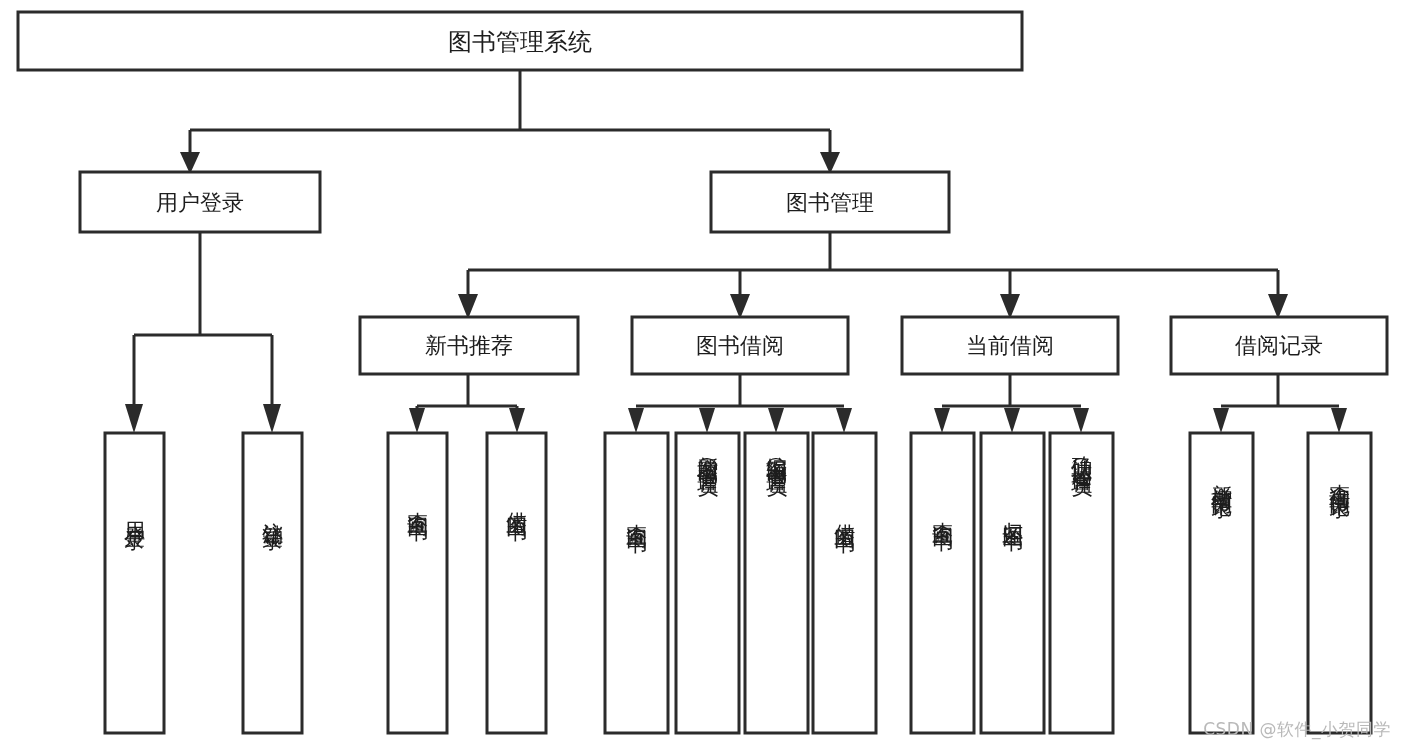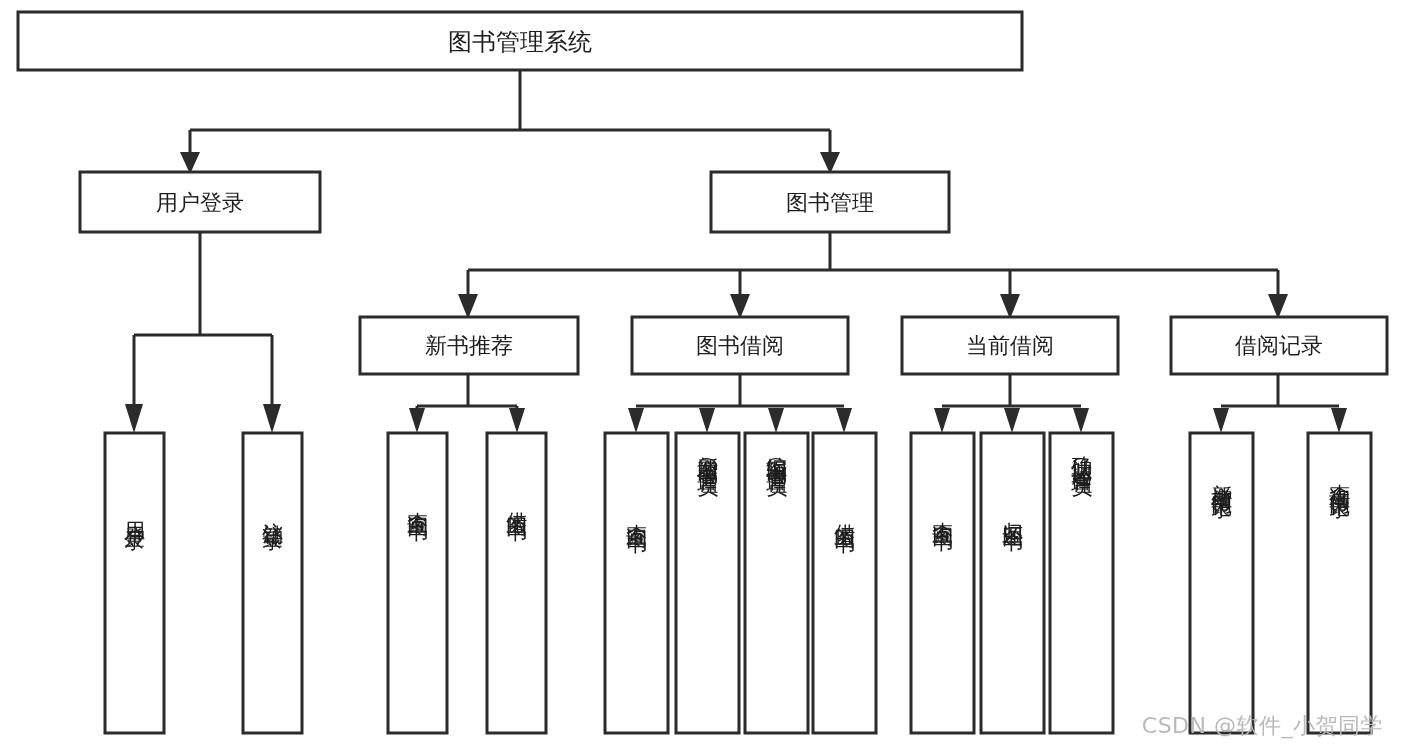--- a/index.html
+++ b/index.html
@@ -69,24 +69,24 @@
     font-family: "DejaVu Sans", "Liberation Sans", sans-serif;
     font-size: 21px;
     line-height: 1.16;
     letter-spacing: 3px;
     color: #1d1d1d;
     white-space: nowrap;
     text-align: start;
   }
   #watermark {
     position: absolute;
-    right: 22px;
+    right: 14px;
     bottom: 6px;
     font-family: "DejaVu Sans", "Liberation Sans", sans-serif;
-    font-size: 22px;
+    font-size: 17px;
     color: #b9b9b9;
     letter-spacing: 0.5px;
     white-space: nowrap;
   }
 </style>
 </head>
 <body>
 
 <div id="diagram-root">
 

